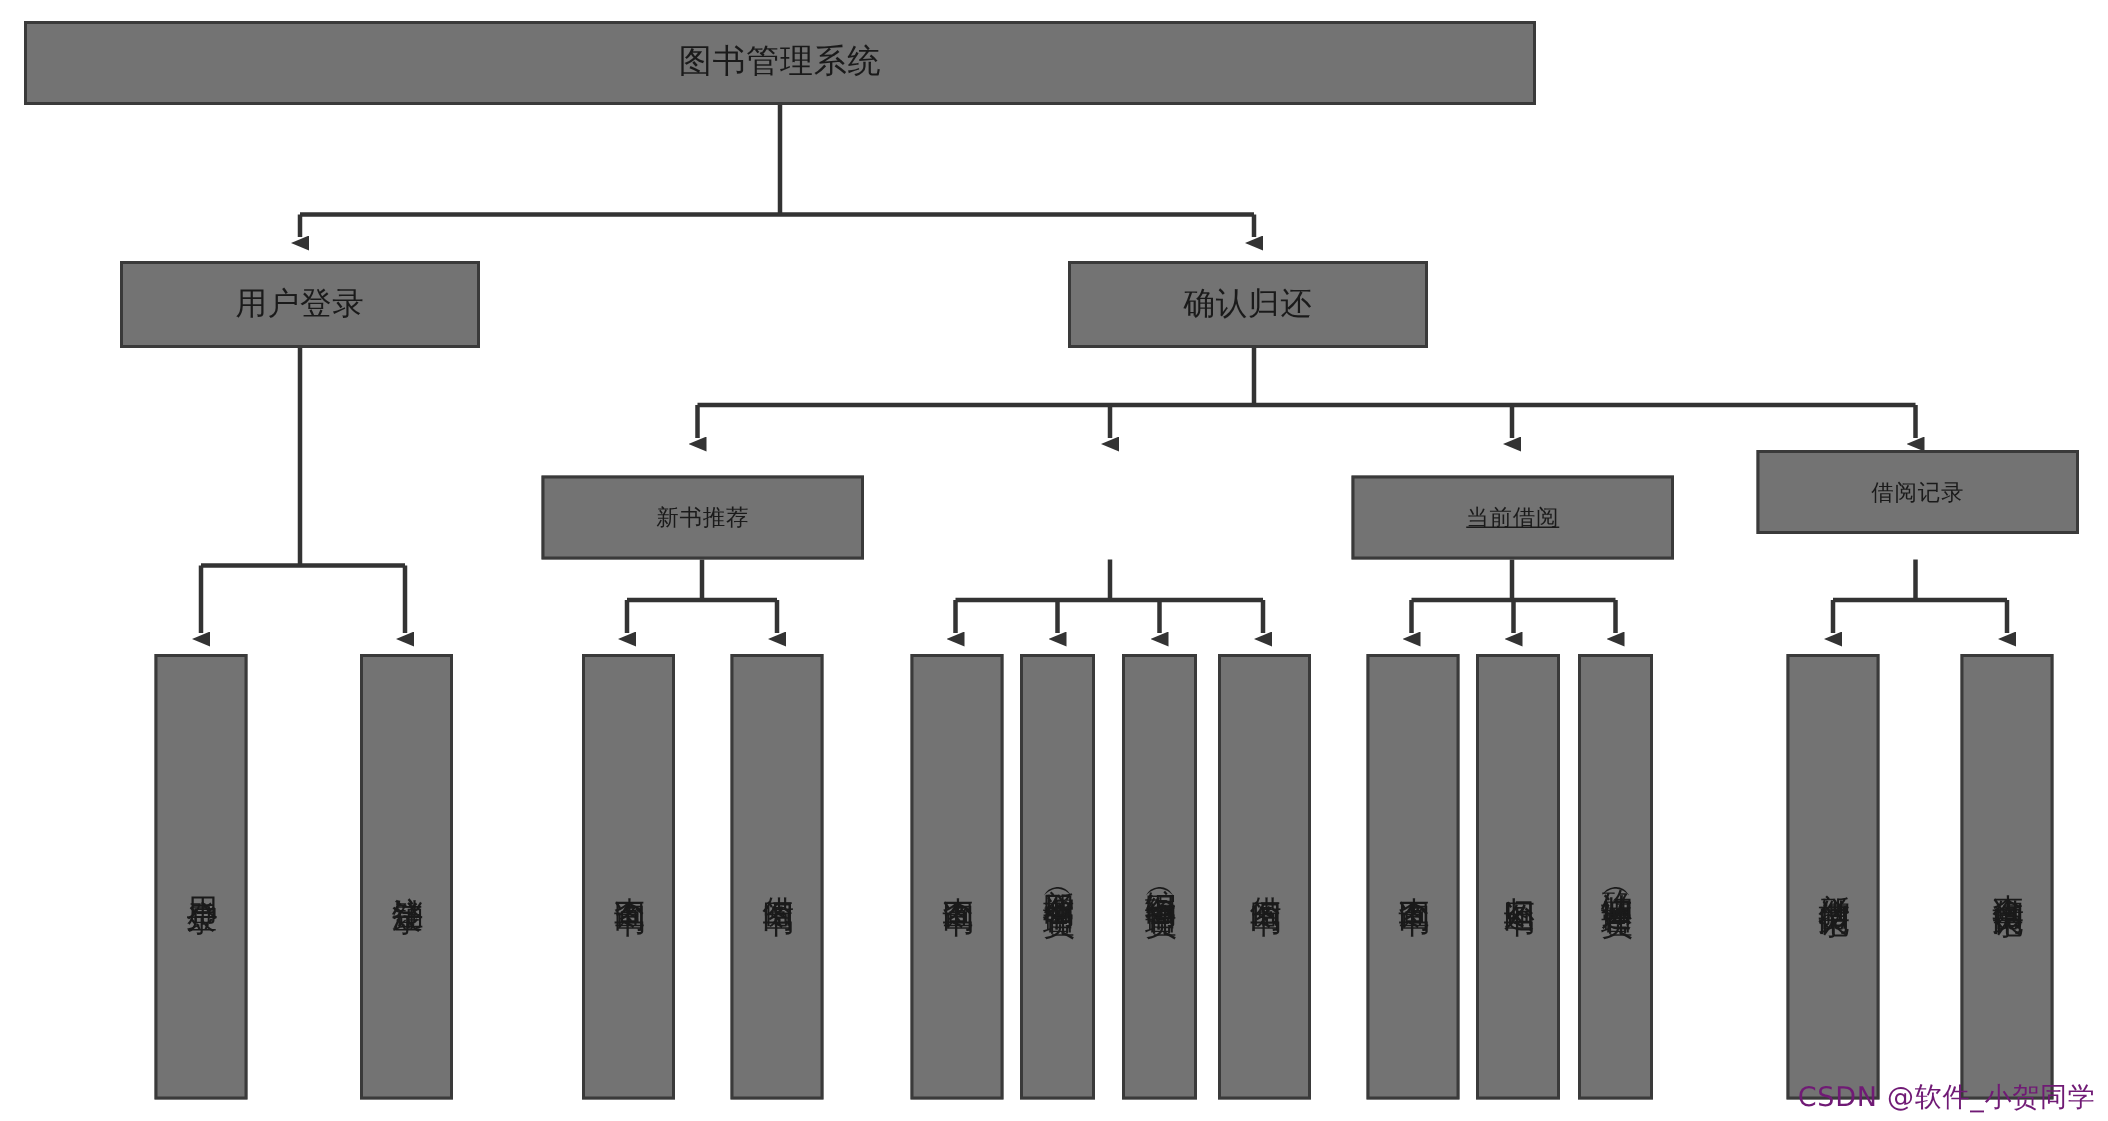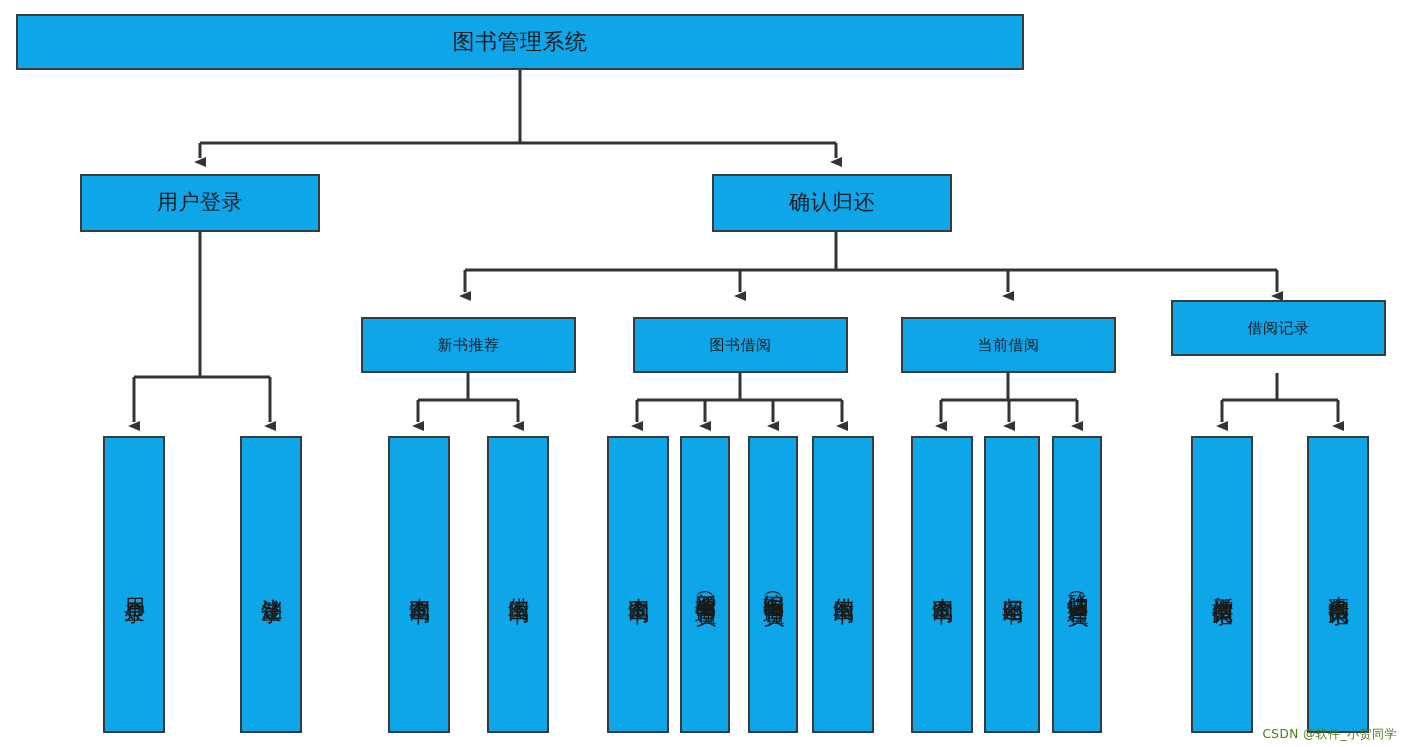--- a/index.html
+++ b/index.html
@@ -21,21 +21,21 @@
     position: absolute;
     left: 0;
     top: 0;
     width: 1405px;
     height: 747px;
   }
   .node {
     position: absolute;
     box-sizing: border-box;
     border: 2px solid #3a3a3a;
-    background: #0ea5e9;
+    background: #737373;
     display: flex;
     align-items: center;
     justify-content: center;
     color: #1a1a1a;
   }
   .node .label {
     display: block;
     text-align: center;
     line-height: 1.12;
     letter-spacing: 0.5px;
@@ -51,22 +51,22 @@
     letter-spacing: 2px;
   }
   .node.root .label { font-size: 22px; }
   .node.l2 .label { font-size: 21px; }
   .node.l3 .label { font-size: 15px; }
 
   #watermark {
     position: absolute;
     right: 8px;
     bottom: 4px;
-    font-size: 12px;
-    color: #4d7c0f;
+    font-size: 18px;
+    color: #701a75;
     letter-spacing: 0.5px;
     white-space: nowrap;
     pointer-events: none;
   }
 </style>
 </head>
 <body>
 
 <div id="canvas">
 
@@ -141,25 +141,22 @@
   </div>
 
   <div class="node l2 horizontal" style="left:712px; top:174px; width:240px; height:58px;">
     <span class="label">确认归还</span>
   </div>
 
   <div class="node l3 horizontal" style="left:361px; top:317px; width:215px; height:56px;">
     <span class="label">新书推荐</span>
   </div>
 
-  <div class="node l3 horizontal" style="left:633px; top:317px; width:215px; height:56px;">
-    <span class="label">图书借阅</span>
-  </div>
-
-  <div class="node l3 horizontal" style="left:901px; top:317px; width:215px; height:56px;">
+
+  <div class="node l3 horizontal" style="left:901px; top:317px; width:215px; height:56px;text-decoration:underline;">
     <span class="label">当前借阅</span>
   </div>
 
   <div class="node l3 horizontal" style="left:1171px; top:300px; width:215px; height:56px;justify-content:center;">
     <span class="label">借阅记录</span>
   </div>
 
   <div class="node vertical" style="left:103px; top:436px; width:62px; height:297px;">
     <span class="label">用户登录</span>
   </div>

